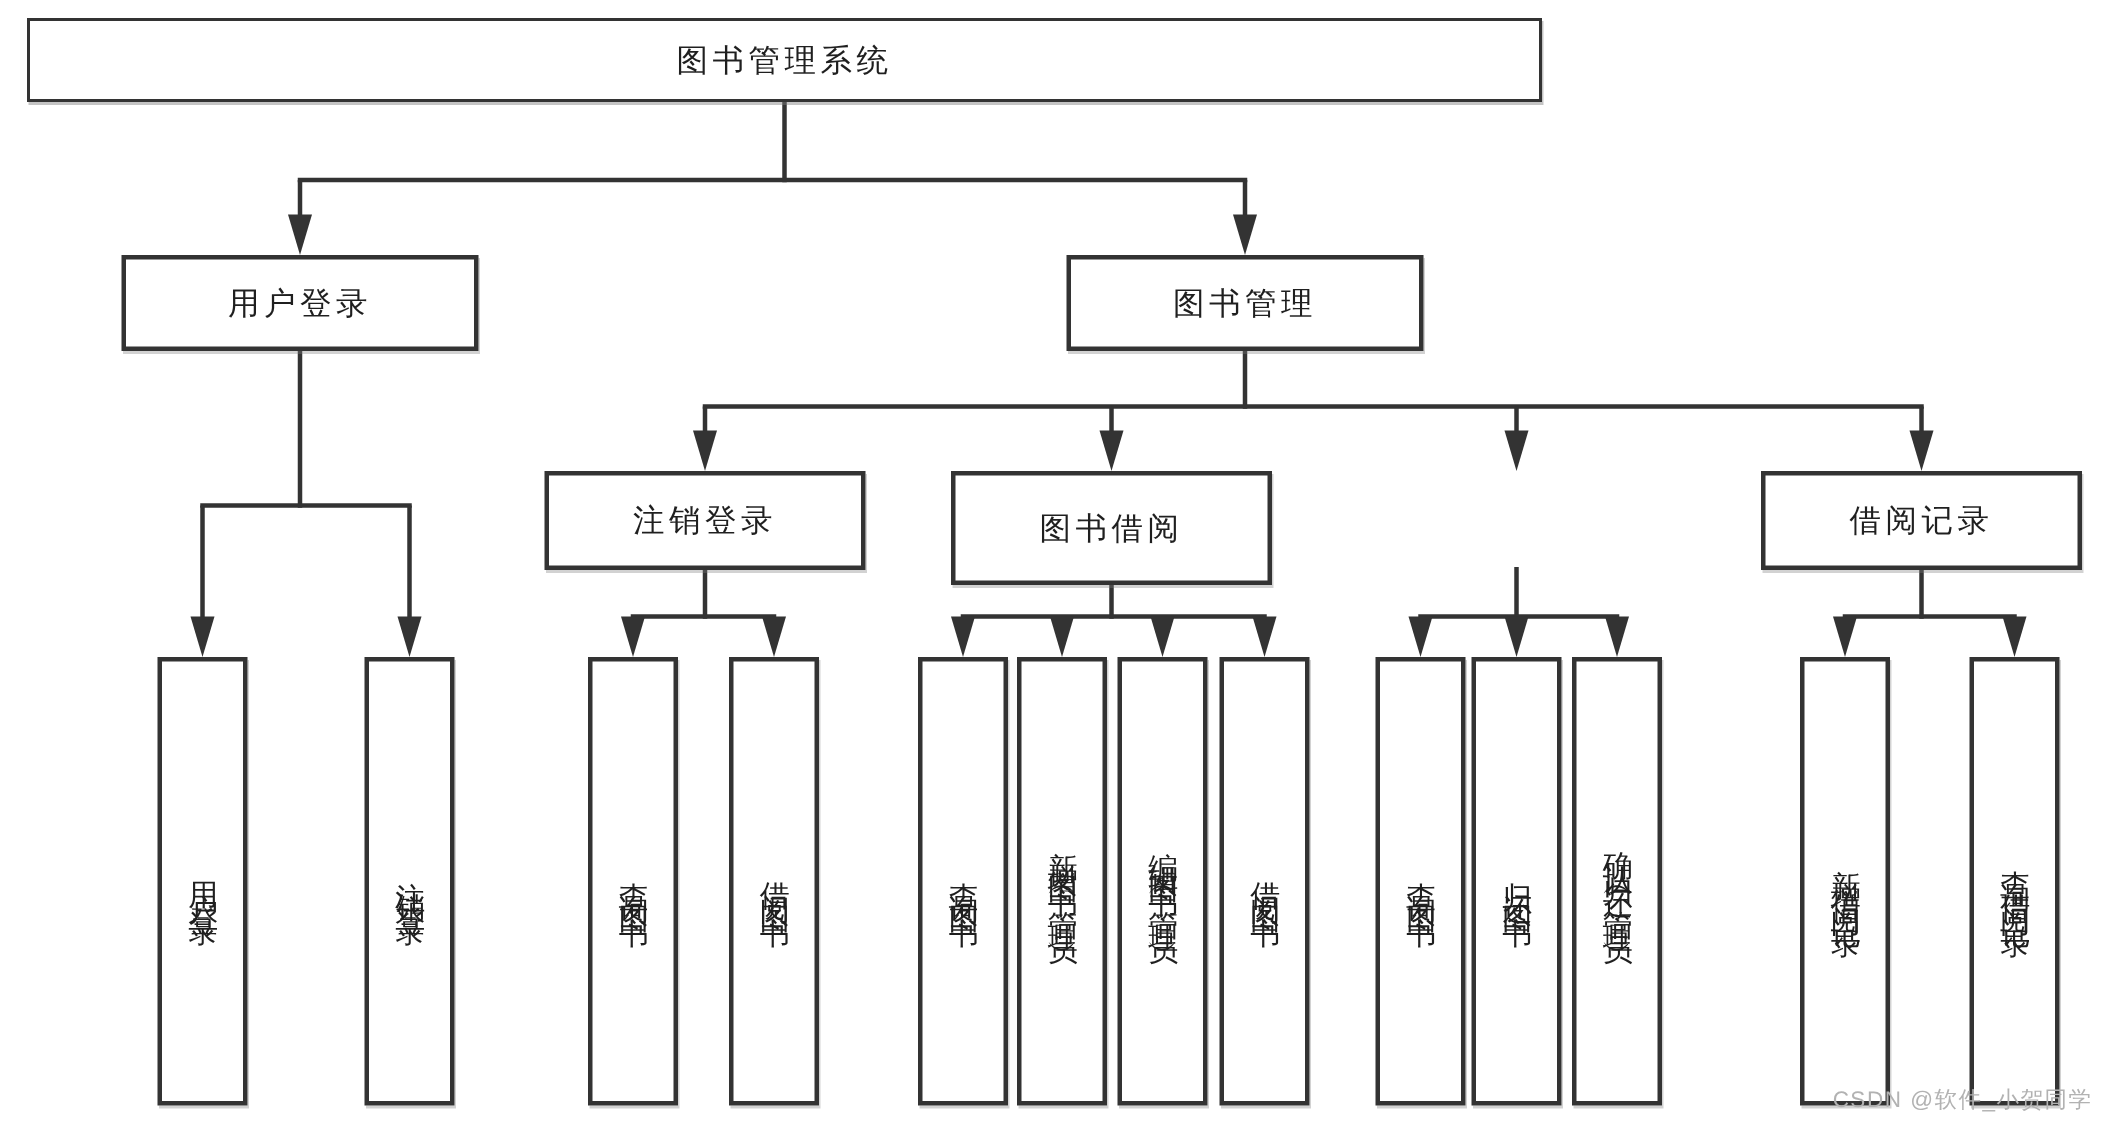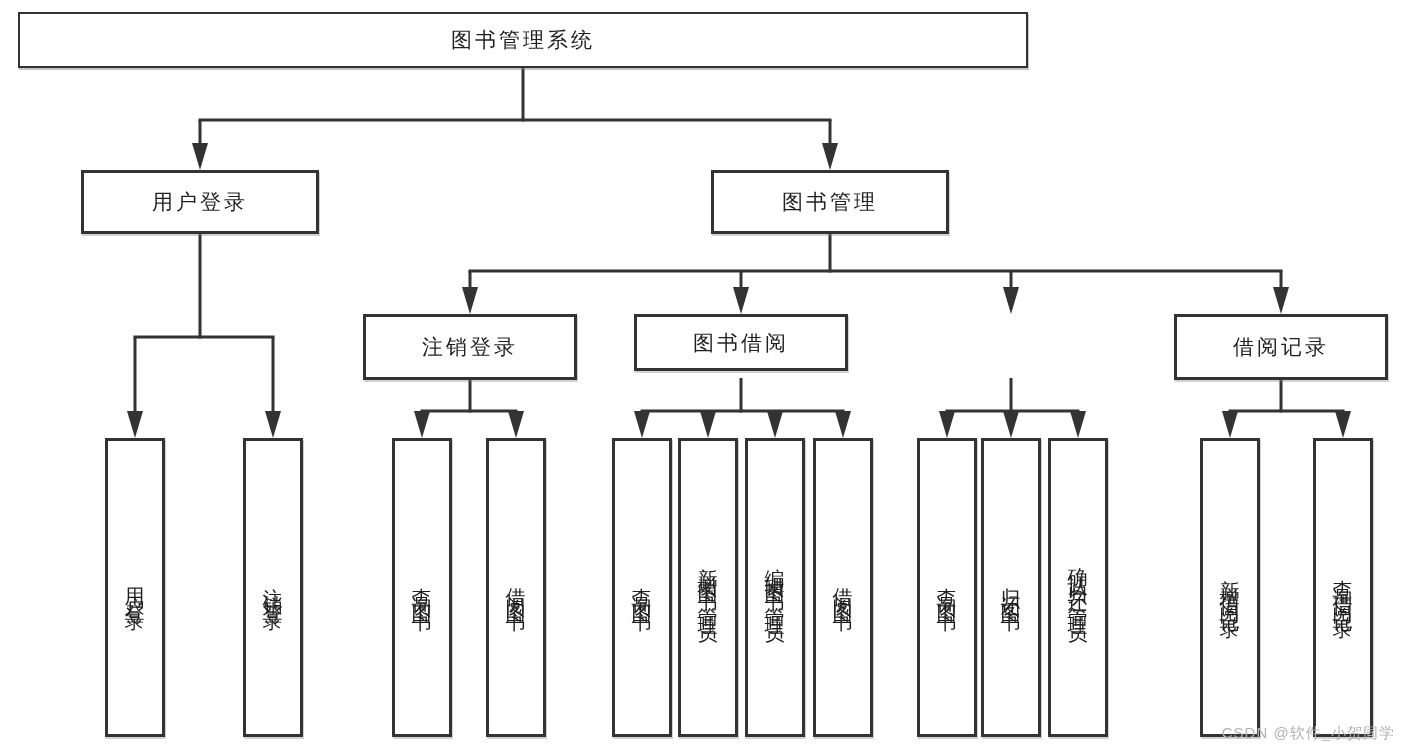--- a/index.html
+++ b/index.html
@@ -109,21 +109,21 @@
   <div class="node" style="left:81px; top:170px; width:238px; height:64px;">
     <span class="hlabel">用户登录</span>
   </div>
   <div class="node" style="left:711px; top:170px; width:238px; height:64px;">
     <span class="hlabel">图书管理</span>
   </div>
 
   <div class="node" style="left:363px; top:314px; width:214px; height:66px;">
     <span class="hlabel">注销登录</span>
   </div>
-  <div class="node" style="left:634px; top:314px; width:214px; height:57px;">
+  <div class="node" style="left:634px; top:314px; width:214px; height:76px;">
     <span class="hlabel">图书借阅</span>
   </div>
   <div class="node" style="left:1174px; top:314px; width:214px; height:66px;">
     <span class="hlabel">借阅记录</span>
   </div>
 
   <div class="node" style="left:105px; top:438px; width:60px; height:299px;">
     <span class="vlabel">用户登录</span>
   </div>
   <div class="node" style="left:243px; top:438px; width:60px; height:299px;">

